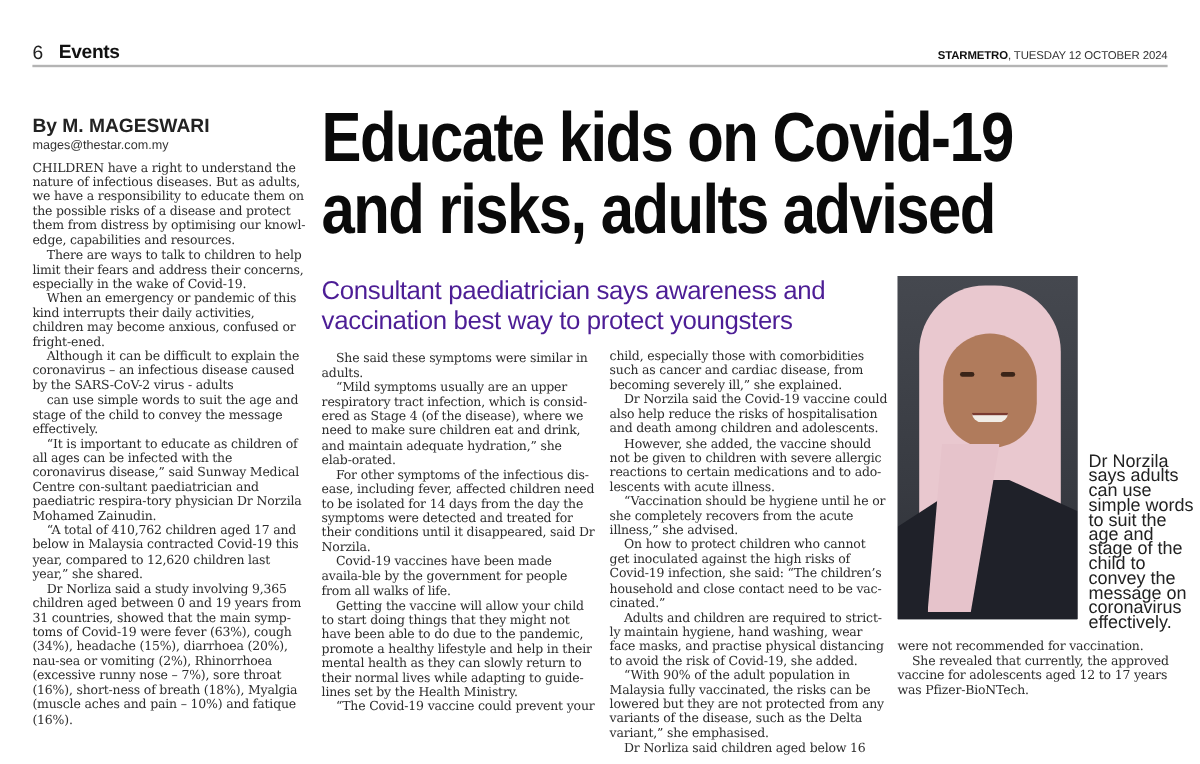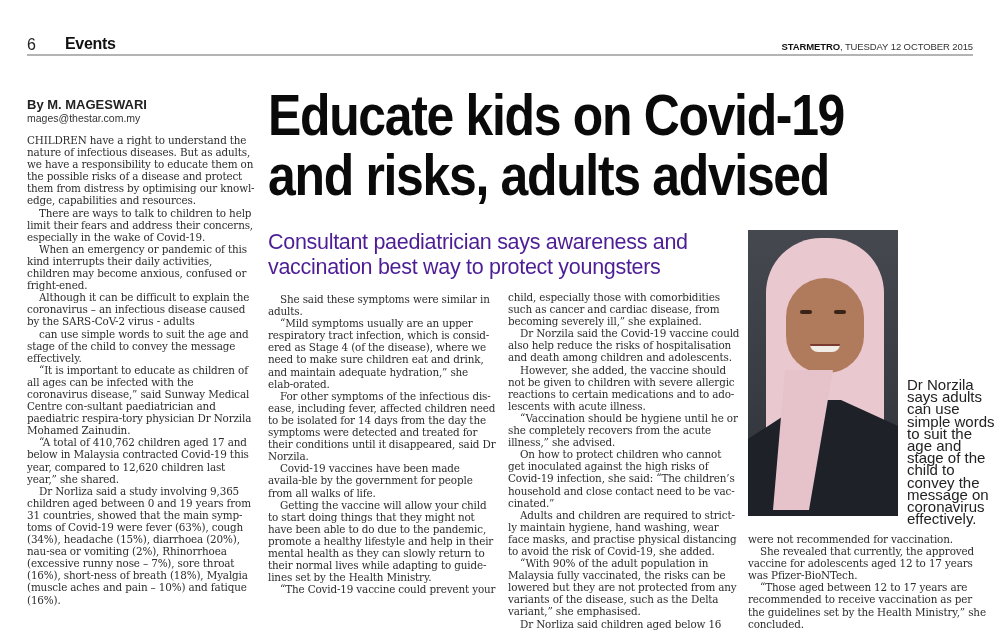--- a/index.html
+++ b/index.html
@@ -1,26 +1,26 @@
 <!DOCTYPE html>
 <html><head>
 <meta charset="utf-8">
 <style>
   * { box-sizing: border-box; margin: 0; padding: 0; }
   html, body { width: 1000px; height: 637px; background: #ffffff; overflow: hidden; }
   body { position: relative; font-family: "DejaVu Serif", serif; color: #2a2a2a; }
 
   .header { position: absolute; left: 27px; top: 34px; width: 946px; height: 22px; border-bottom: 2px solid #b4b4b4; }
   .page-num { position: absolute; left: 0; top: 2px; font-family: "Liberation Sans", sans-serif; font-size: 16px; color: #222; }
-  .section { position: absolute; left: 22px; top: 1px; font-family: "Liberation Sans", sans-serif; font-size: 16px; font-weight: bold; color: #111; letter-spacing: -0.3px; margin-left: 16px; }
+  .section { position: absolute; left: 22px; top: 1px; font-family: "Liberation Sans", sans-serif; font-size: 16px; font-weight: bold; color: #111; letter-spacing: -0.3px; }
   .dateline { position: absolute; right: 0; top: 7px; font-family: "Liberation Sans", sans-serif; font-size: 9.5px; color: #333; letter-spacing: -0.1px; }
   .dateline b { color: #111; }
 
   .byline { position: absolute; left: 27px; top: 97px; font-family: "Liberation Sans", sans-serif; }
-  .byline .name { font-size: 13px; font-weight: bold; color: #222; display: block; }
+  .byline .name { font-size: 16px; font-weight: bold; color: #222; display: block; }
   .byline .email { font-size: 10.5px; color: #333; display: block; margin-top: 0px; }
 
   .headline { position: absolute; left: 268px; top: 85px; width: 720px; font-family: "Liberation Sans", sans-serif; font-weight: bold; font-size: 58px; line-height: 60px; color: #0a0a0a; letter-spacing: -1.5px; transform: scaleX(0.86); transform-origin: left top; white-space: nowrap; }
 
   .deck { position: absolute; left: 268px; top: 230px; width: 470px; font-family: "Liberation Sans", sans-serif; font-size: 21.5px; line-height: 25px; color: #4c1d95; letter-spacing: -0.3px; }
 
   .col { position: absolute; font-size: 10.4px; line-height: 12.1px; color: #2d2d2d; text-align: left; letter-spacing: -0.15px; }
   .col p { text-indent: 12px; }
   .col p.first { text-indent: 0; }
   .col1 { left: 27px; top: 134px; width: 228px; }
@@ -38,21 +38,21 @@
   .photo .scarf-front { position: absolute; left: 25px; top: 140px; width: 60px; height: 140px; background: #e6c3cb; clip-path: polygon(20% 0, 100% 0, 60% 100%, 0 100%); }
 
   .caption { position: absolute; left: 907px; top: 379px; width: 88px; font-family: "Liberation Sans", sans-serif; font-size: 15px; line-height: 12.2px; color: #222; }
 </style>
 </head>
 <body>
 
 <div class="header">
   <span class="page-num">6</span>
   <span class="section">Events</span>
-  <span class="dateline"><b>STARMETRO</b><span>, TUESDAY 12 OCTOBER 2015</span></span>
+  <span class="dateline"><b>STARMETRO</b><span>, TUESDAY 12 OCTOBER 2024</span></span>
 </div>
 
 <div class="byline">
   <span class="name">By M. MAGESWARI</span>
   <span class="email">mages@thestar.com.my</span>
 </div>
 
 <h1 class="headline">
   <span style="display:block">Educate kids on Covid-19</span>
   <span style="display:block">and risks, adults advised</span>
@@ -103,14 +103,13 @@
   <div class="smile"></div>
   <div class="jacket"></div>
   <div class="scarf-front"></div>
 </div>
 
 <div class="caption">Dr Norzila says adults can use simple words to suit the age and stage of the child to convey the message on coronavirus effectively.</div>
 
 <div class="col col4">
   <p class="first">were not recommended for vaccination.</p>
   <p>She revealed that currently, the approved vaccine for adolescents aged 12 to 17 years was Pfizer-BioNTech.</p>
-  <p>“Those aged between 12 to 17 years are recommended to receive vaccination as per the guidelines set by the Health Ministry,” she concluded.</p>
 </div>
 
 </body></html>

